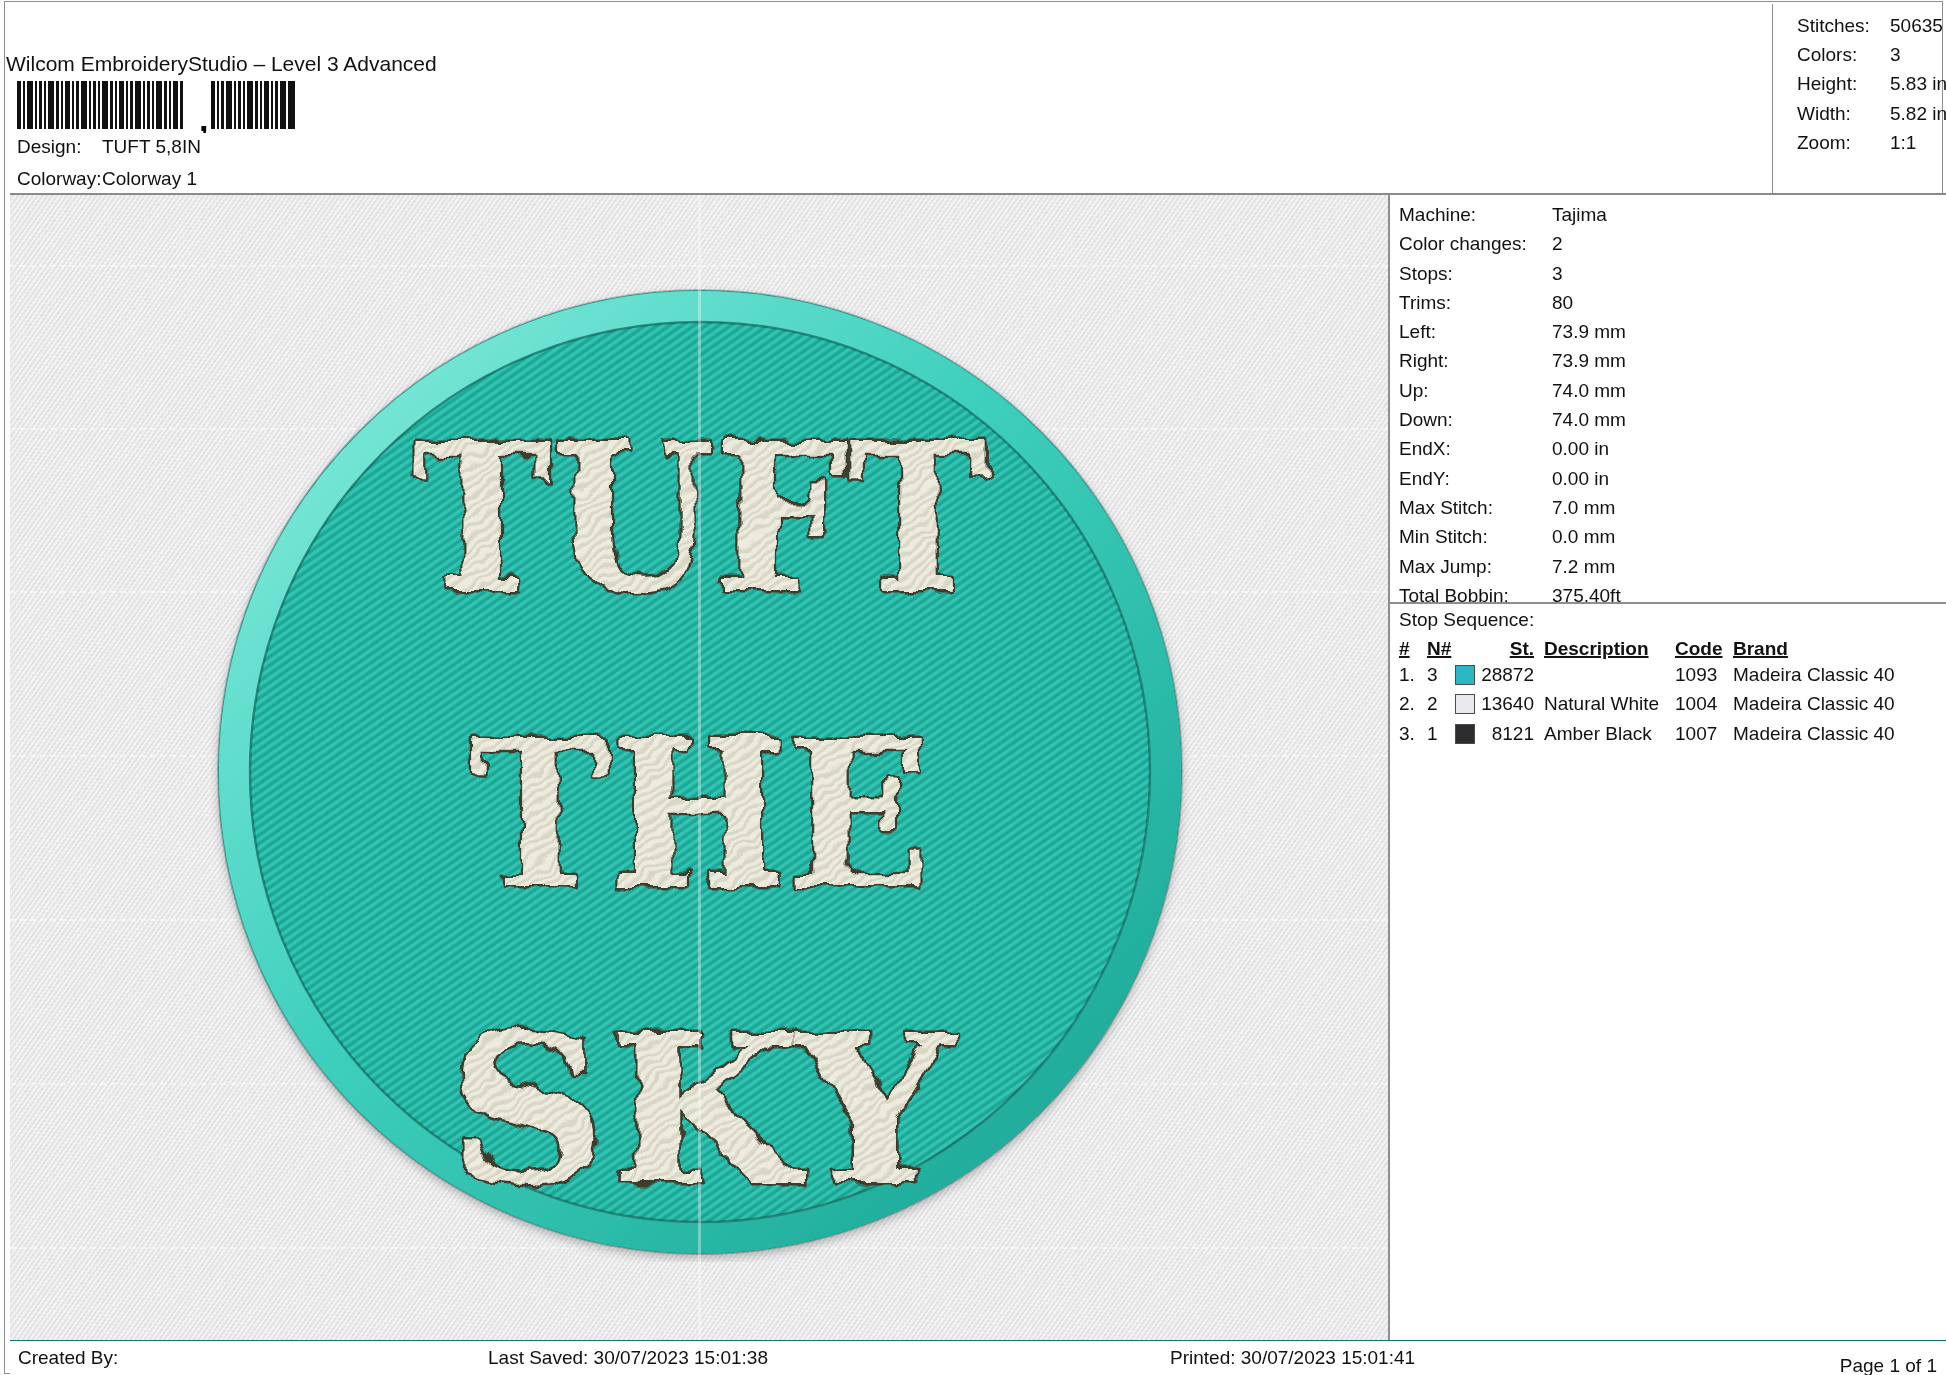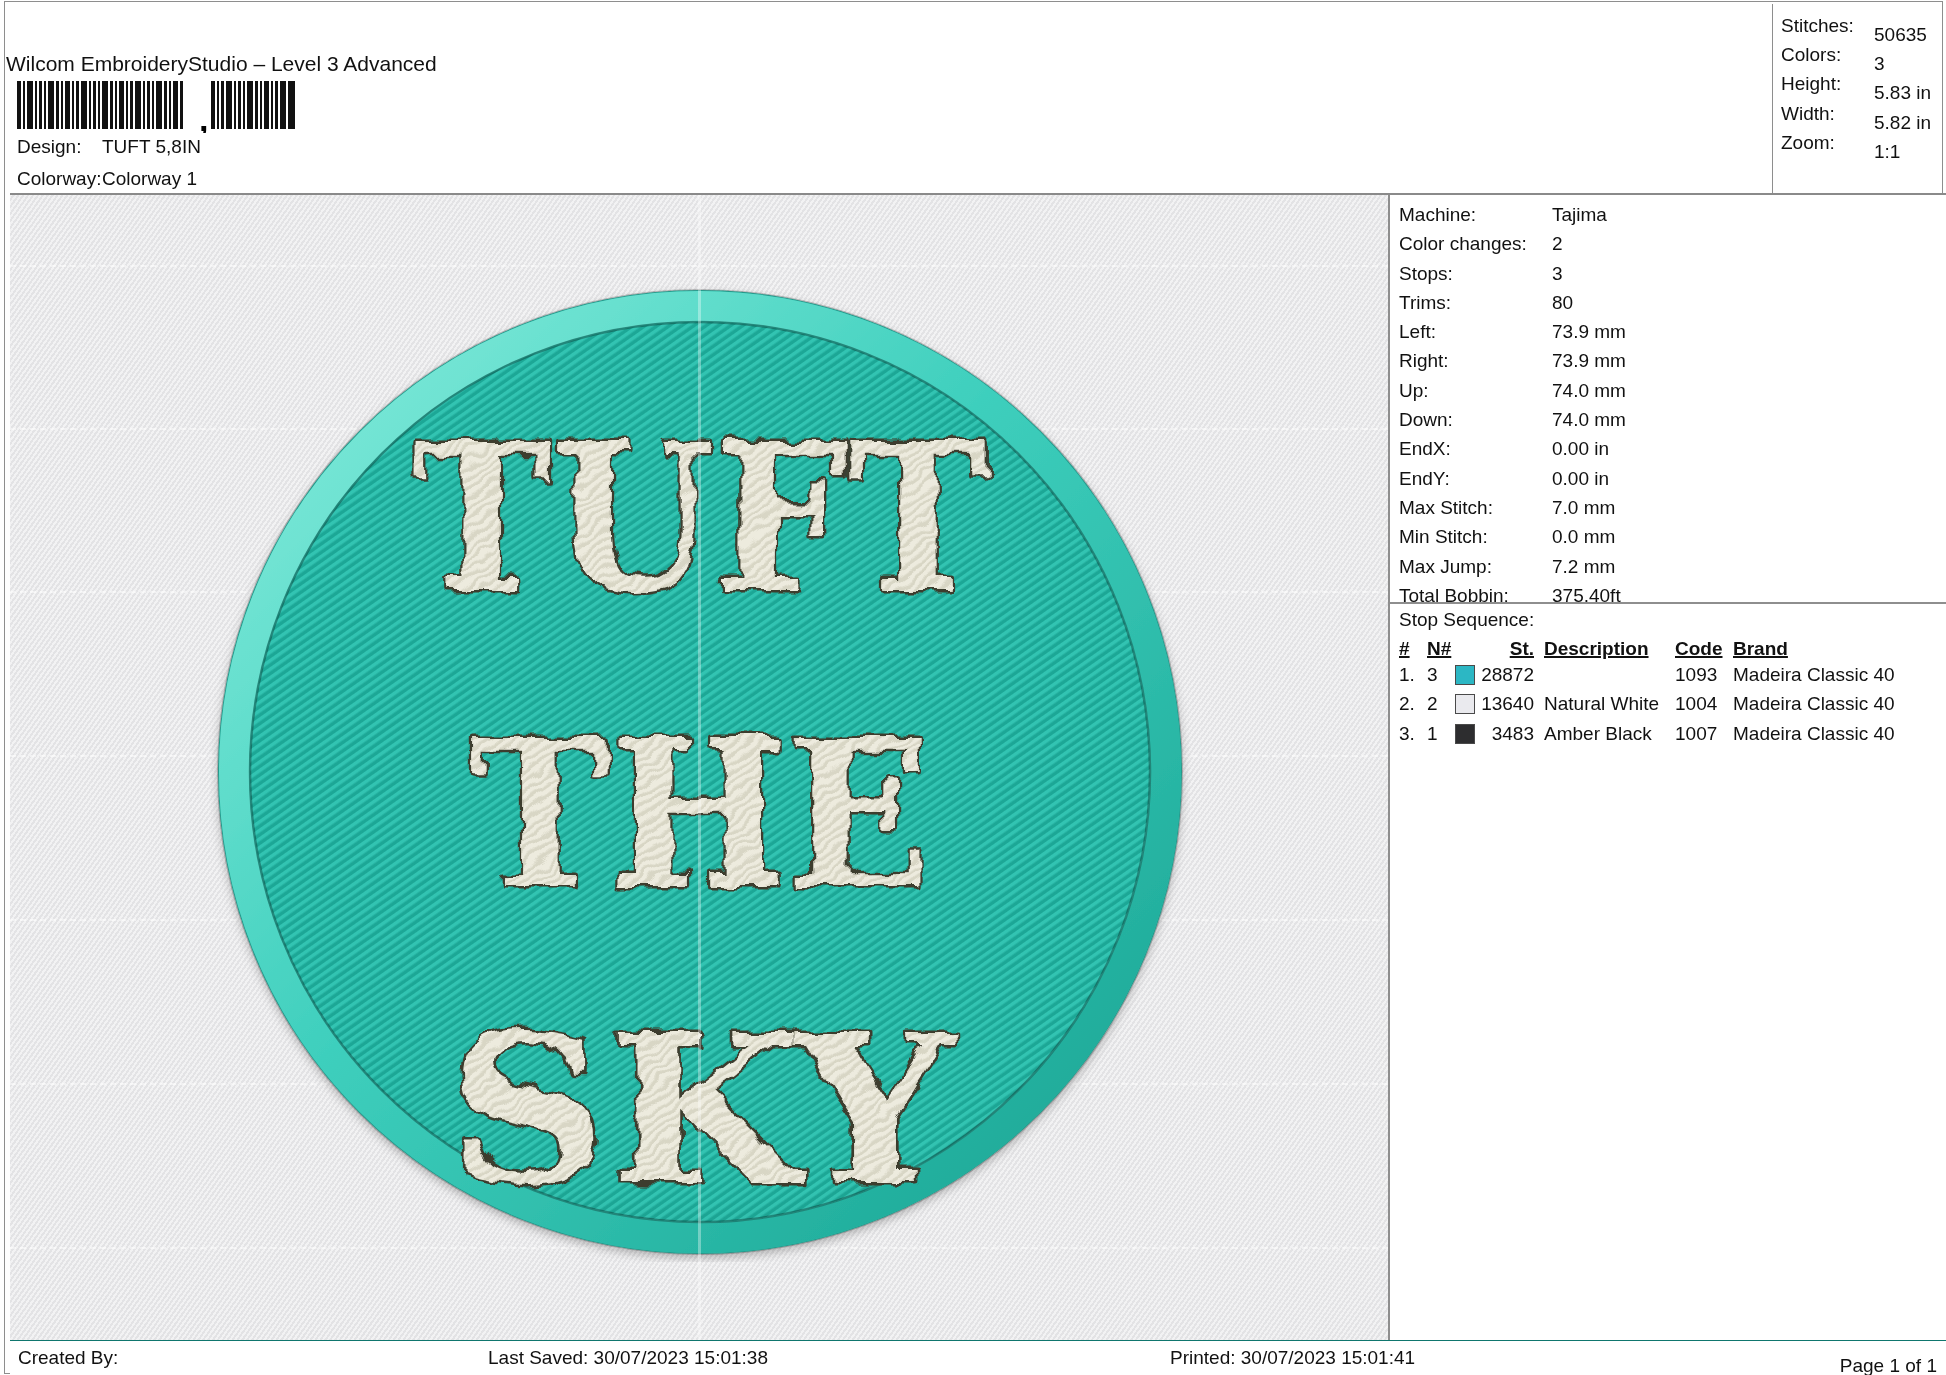--- a/index.html
+++ b/index.html
@@ -10,23 +10,23 @@
          border:1px solid #8e8e8e;background:#fff;}
   
   .hdr-line{position:absolute;left:5px;top:191px;width:1936px;height:2px;background:#8a8a8a;}
   .title{position:absolute;left:13px;top:6px;font-size:30px;font-weight:bold;letter-spacing:0px;}
   .subtitle{position:absolute;left:1px;top:50px;font-size:21px;text-align:center;}
   .kv{position:absolute;font-size:19px;}
   .kv .k{position:absolute;left:0;}
   .kv .v{position:absolute;left:85px;white-space:nowrap;}
   
   .sumbox{position:absolute;left:1767px;top:2px;width:174px;height:189px;border-left:1px solid #8e8e8e;}
-  .sum-row{position:relative;height:29.2px;font-size:19px;}
+  .sum-row{position:relative;height:29.2px;font-size:19px;margin-left:16px;}
   .sum-row .k{position:absolute;left:8px;top:4px;}
-  .sum-row .v{position:absolute;left:101px;top:13px;white-space:nowrap;}
+  .sum-row .v{position:absolute;left:101px;top:4px;white-space:nowrap;}
   .sumbox .rows{position:absolute;top:7px;left:0;right:0;}
   
   .fabric{position:absolute;left:5px;top:193px;width:1378px;height:1145px;
           background-color:#ededee;
           background-image:repeating-linear-gradient(125deg,
             #f2f2f3 0px,#f2f2f3 2px,#e3e3e5 2px,#e3e3e5 4px);}
   .foldline{position:absolute;left:0;width:100%;height:0;
             border-top:2px dashed rgba(255,255,255,0.65);opacity:.8;}
   .seam{position:absolute;left:688px;top:0;width:3px;height:100%;
         background:rgba(255,255,255,0.35);z-index:5;}
@@ -306,21 +306,21 @@
         <span class="c-sw" style="background-color: rgb(234, 234, 238);"></span>
         <span class="c-st">13640</span>
         <span class="c-desc">Natural White</span>
         <span class="c-code">1004</span>
         <span class="c-brand">Madeira Classic 40</span>
       </div>
         <div class="ss-row">
         <span class="c-num">3.</span>
         <span class="c-n">1</span>
         <span class="c-sw" style="background-color: rgb(45, 45, 47);"></span>
-        <span class="c-st">3483</span>
+        <span class="c-st">8121</span>
         <span class="c-desc">Amber Black</span>
         <span class="c-code">1007</span>
         <span class="c-brand">Madeira Classic 40</span>
       </div>
       </div>
   </div>
 
   <div class="footer">
     <span class="ft-created">Created By:</span>
     <span class="ft-saved">Last Saved: 30/07/2023 15:01:38</span>

